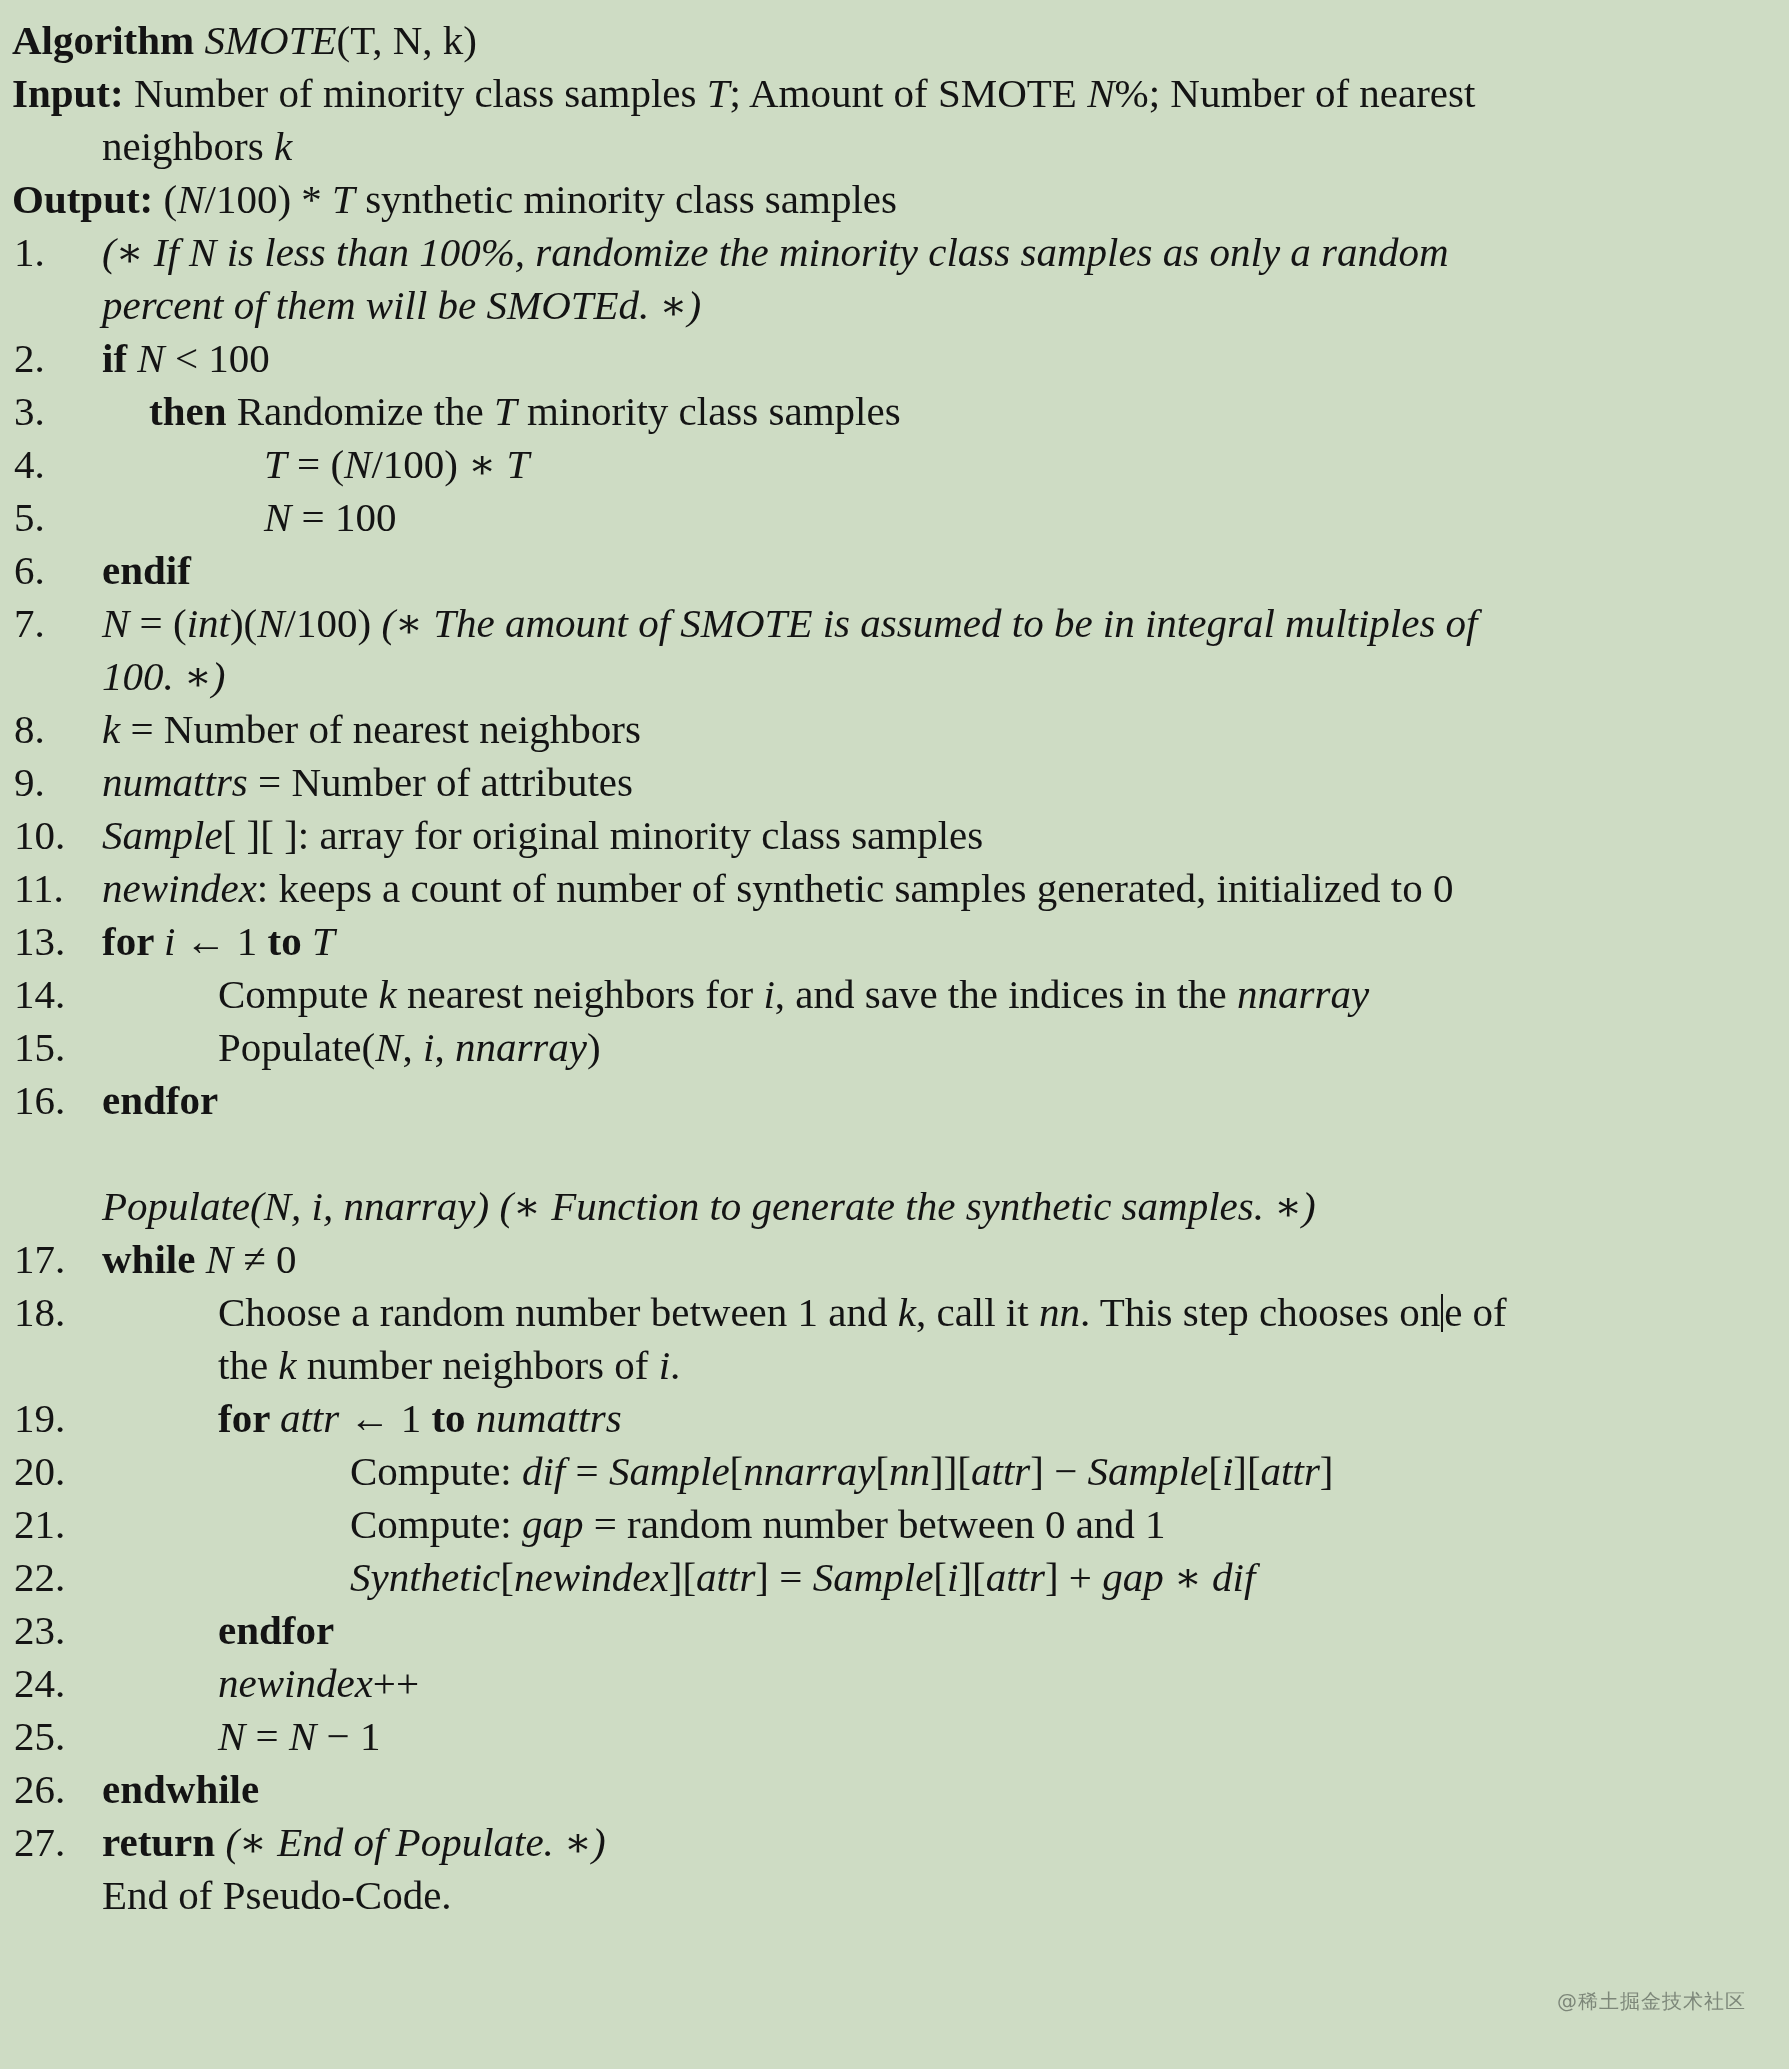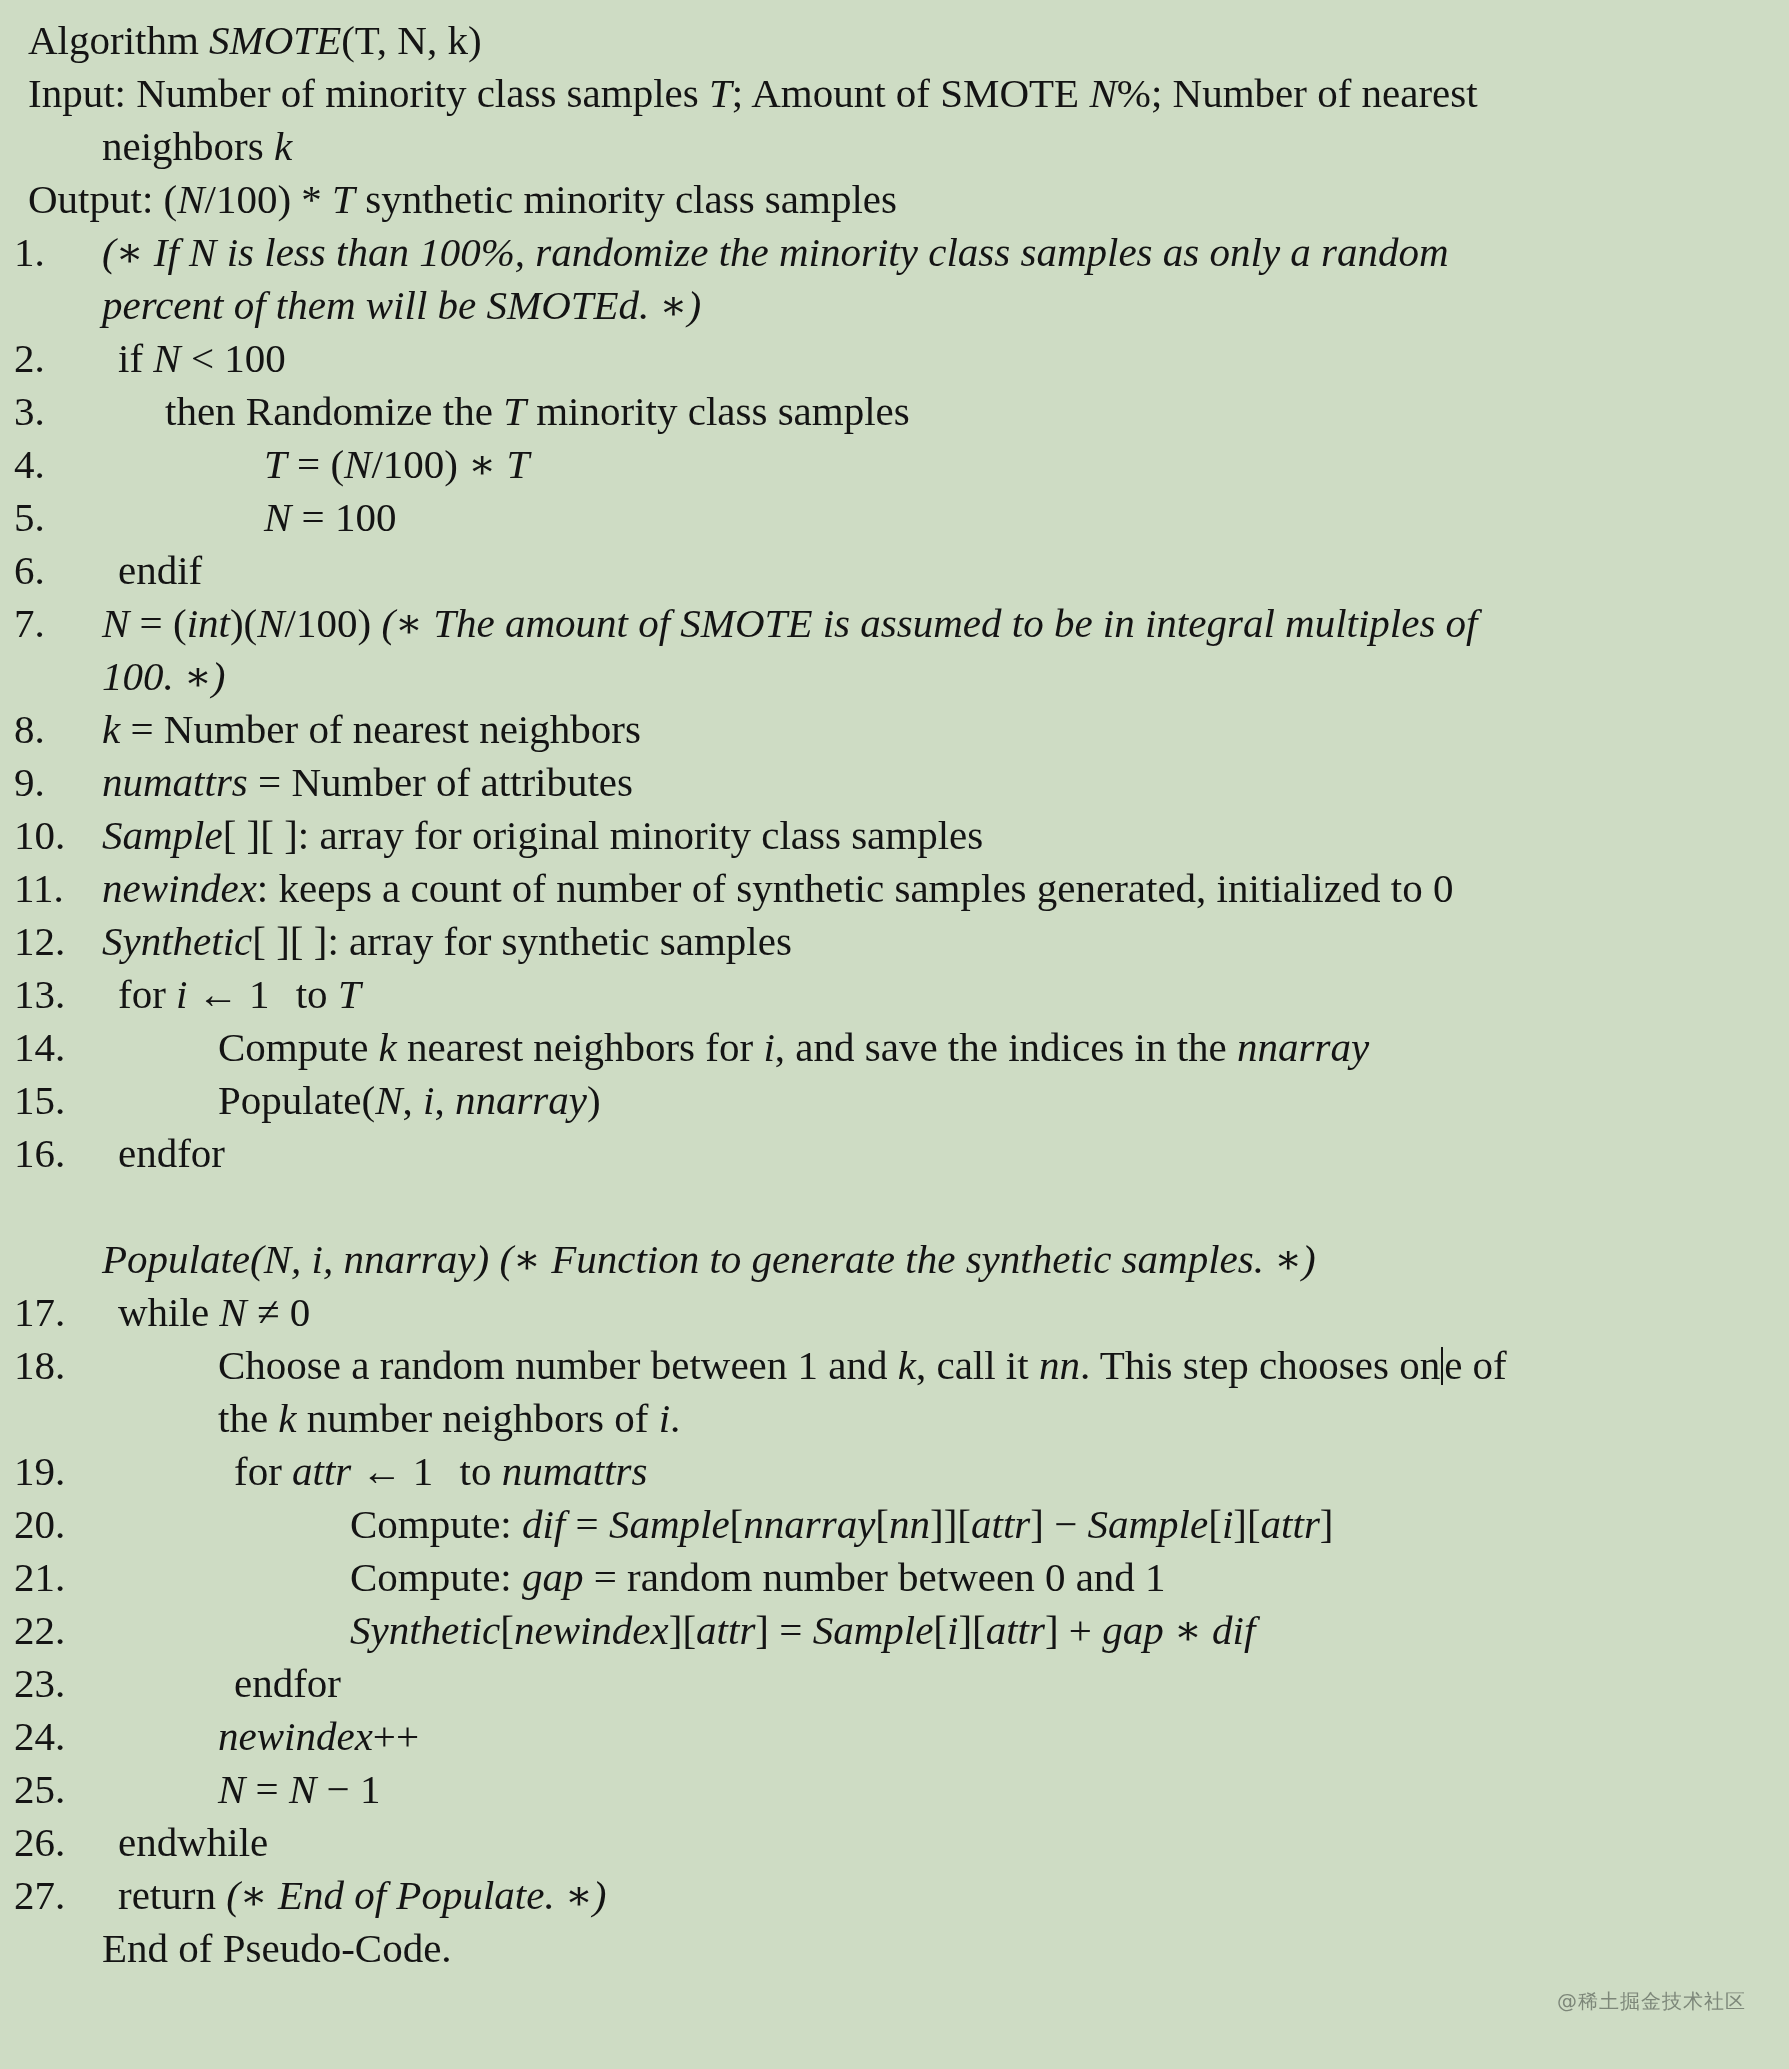--- a/index.html
+++ b/index.html
@@ -30,21 +30,21 @@
     left: 14px; top: 0;
     font-style: normal; font-weight: 400;
   }
   .content { display: inline-block; }
   .ind-h    { padding-left: 12px;  }
   .ind-l0   { padding-left: 102px; }
   .ind-then { padding-left: 149px; text-align: center; }
   .ind-asn  { padding-left: 264px; }
   .ind-b1   { padding-left: 218px; }
   .ind-b2   { padding-left: 350px; }
-  .kw { font-weight: 400; font-style: normal; margin-left: 16px; }
+  .kw { font-weight: 700; font-style: normal; }
   .rm { font-weight: 400; font-style: normal; }
   .it { font-weight: 400; font-style: italic; }
   .caret {
     display: inline-block;
     width: 2px; height: 38px;
     background: #141414;
     vertical-align: -6px;
     margin: 0 1px;
   }
   .watermark {
@@ -71,21 +71,20 @@
       <div class="row"><span class="num">3.</span><span class="content ind-then"><span class="kw">then </span><span class="rm">Randomize the </span><span class="it">T</span><span class="rm"> minority class samples</span></span></div>
       <div class="row"><span class="num">4.</span><span class="content ind-asn"><span class="it">T</span><span class="rm"> = (</span><span class="it">N</span><span class="rm">/100) ∗ </span><span class="it">T</span></span></div>
       <div class="row"><span class="num">5.</span><span class="content ind-asn"><span class="it">N</span><span class="rm"> = 100</span></span></div>
       <div class="row"><span class="num">6.</span><span class="content ind-l0"><span class="kw">endif</span></span></div>
       <div class="row"><span class="num">7.</span><span class="content ind-l0"><span class="it">N</span><span class="rm"> = (</span><span class="it">int</span><span class="rm">)(</span><span class="it">N</span><span class="rm">/100) </span><span class="it">(∗ The amount of SMOTE is assumed to be in integral multiples of</span></span></div>
       <div class="row"><span class="content ind-l0"><span class="it">100. ∗)</span></span></div>
       <div class="row"><span class="num">8.</span><span class="content ind-l0"><span class="it">k</span><span class="rm"> = Number of nearest neighbors</span></span></div>
       <div class="row"><span class="num">9.</span><span class="content ind-l0"><span class="it">numattrs</span><span class="rm"> = Number of attributes</span></span></div>
       <div class="row"><span class="num">10.</span><span class="content ind-l0"><span class="it">Sample</span><span class="rm">[ ][ ]: array for original minority class samples</span></span></div>
       <div class="row"><span class="num">11.</span><span class="content ind-l0"><span class="it">newindex</span><span class="rm">: keeps a count of number of synthetic samples generated, initialized to 0</span></span></div>
-      <div class="row"><span class="num">12.</span><span class="content ind-l0"><span class="it">Synthetic</span><span class="rm">[ ][ ]: array for synthetic samples</span></span></div>
       <div class="row"><span class="num">13.</span><span class="content ind-l0"><span class="kw">for </span><span class="it">i</span><span class="rm"> ← 1 </span><span class="kw">to </span><span class="it">T</span></span></div>
       <div class="row"><span class="num">14.</span><span class="content ind-b1"><span class="rm">Compute </span><span class="it">k</span><span class="rm"> nearest neighbors for </span><span class="it">i</span><span class="rm">, and save the indices in the </span><span class="it">nnarray</span></span></div>
       <div class="row"><span class="num">15.</span><span class="content ind-b1"><span class="rm">Populate(</span><span class="it">N</span><span class="rm">, </span><span class="it">i</span><span class="rm">, </span><span class="it">nnarray</span><span class="rm">)</span></span></div>
       <div class="row"><span class="num">16.</span><span class="content ind-l0"><span class="kw">endfor</span></span></div>
       <div class="row blank"><span class="content ind-l0"></span></div>
       <div class="row"><span class="content ind-l0"><span class="it">Populate(N, i, nnarray) (∗ Function to generate the synthetic samples. ∗)</span></span></div>
       <div class="row"><span class="num">17.</span><span class="content ind-l0"><span class="kw">while </span><span class="it">N</span><span class="rm"> ≠ 0</span></span></div>
       <div class="row"><span class="num">18.</span><span class="content ind-b1"><span class="rm">Choose a random number between 1 and </span><span class="it">k</span><span class="rm">, call it </span><span class="it">nn</span><span class="rm">. This step chooses on</span><span class="caret"></span><span class="rm">e of</span></span></div>
       <div class="row"><span class="content ind-b1"><span class="rm">the </span><span class="it">k</span><span class="rm"> number neighbors of </span><span class="it">i</span><span class="rm">.</span></span></div>
       <div class="row"><span class="num">19.</span><span class="content ind-b1"><span class="kw">for </span><span class="it">attr</span><span class="rm"> ← 1 </span><span class="kw">to </span><span class="it">numattrs</span></span></div>

